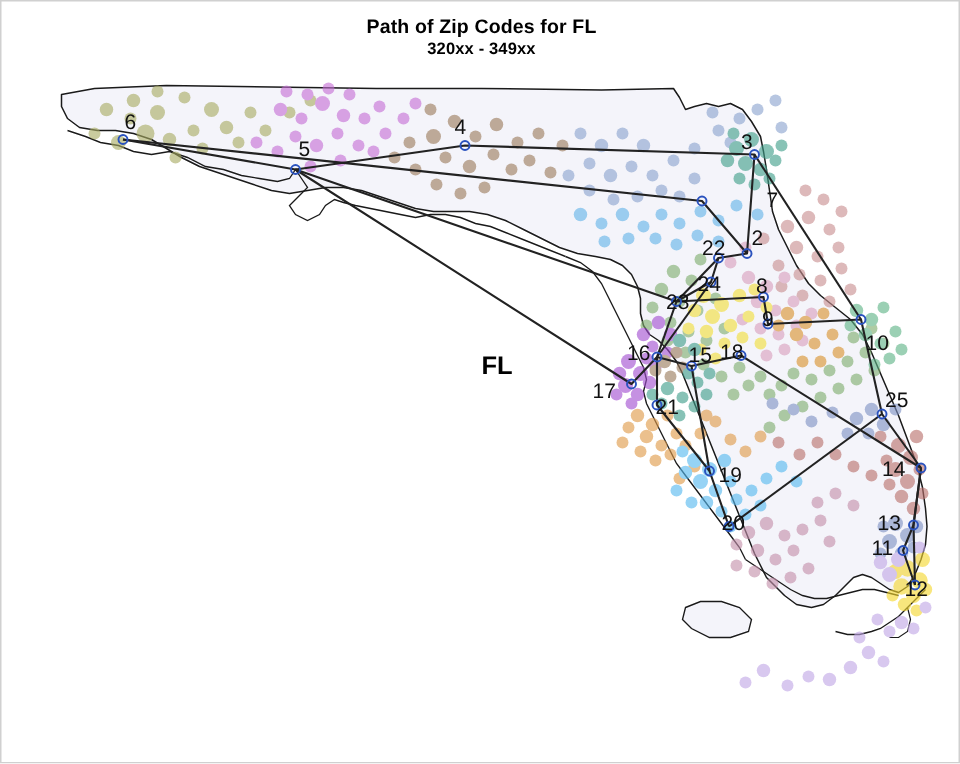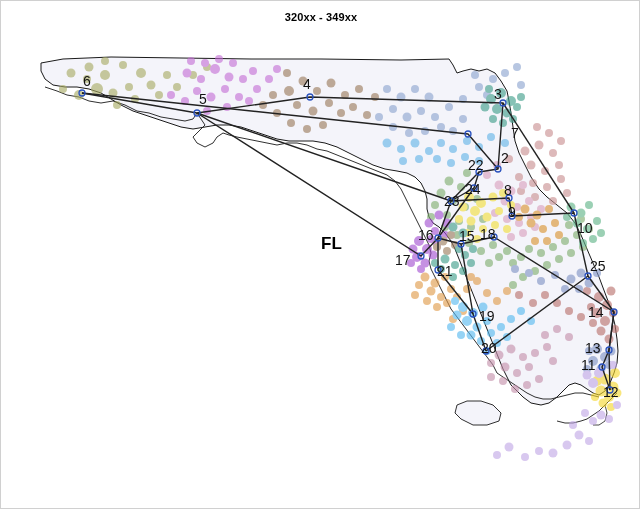--- a/index.html
+++ b/index.html
@@ -38,20 +38,21 @@
     font-family:"Liberation Sans", sans-serif;
     font-size:14px;font-weight:normal;fill:#111111;
   }
 </style>
 </head>
 <body>
 
 <div id="frame">
 
   <div id="title-block">
+    <div id="main-title">Path of Zip Codes for FL</div>
     <div id="sub-title">320xx - 349xx</div>
   </div>
 
   <div id="plot">
     <svg width="640" height="509" viewBox="0 0 640 509" xmlns="http://www.w3.org/2000/svg">
 
       <g>
         <path fill="#f4f4fa" stroke="#1a1a1a" stroke-width="1" stroke-linejoin="round" d="M40,62 L62,58 L110,56 L180,57 L250,58 L320,58 L400,59 L448,58
                  L452,64 L456,72 L462,70 L470,68 L478,70 L486,68 L494,72 L500,80
                  L506,90 L508,100 L510,112 L512,126 L514,140 L518,152 L524,164

